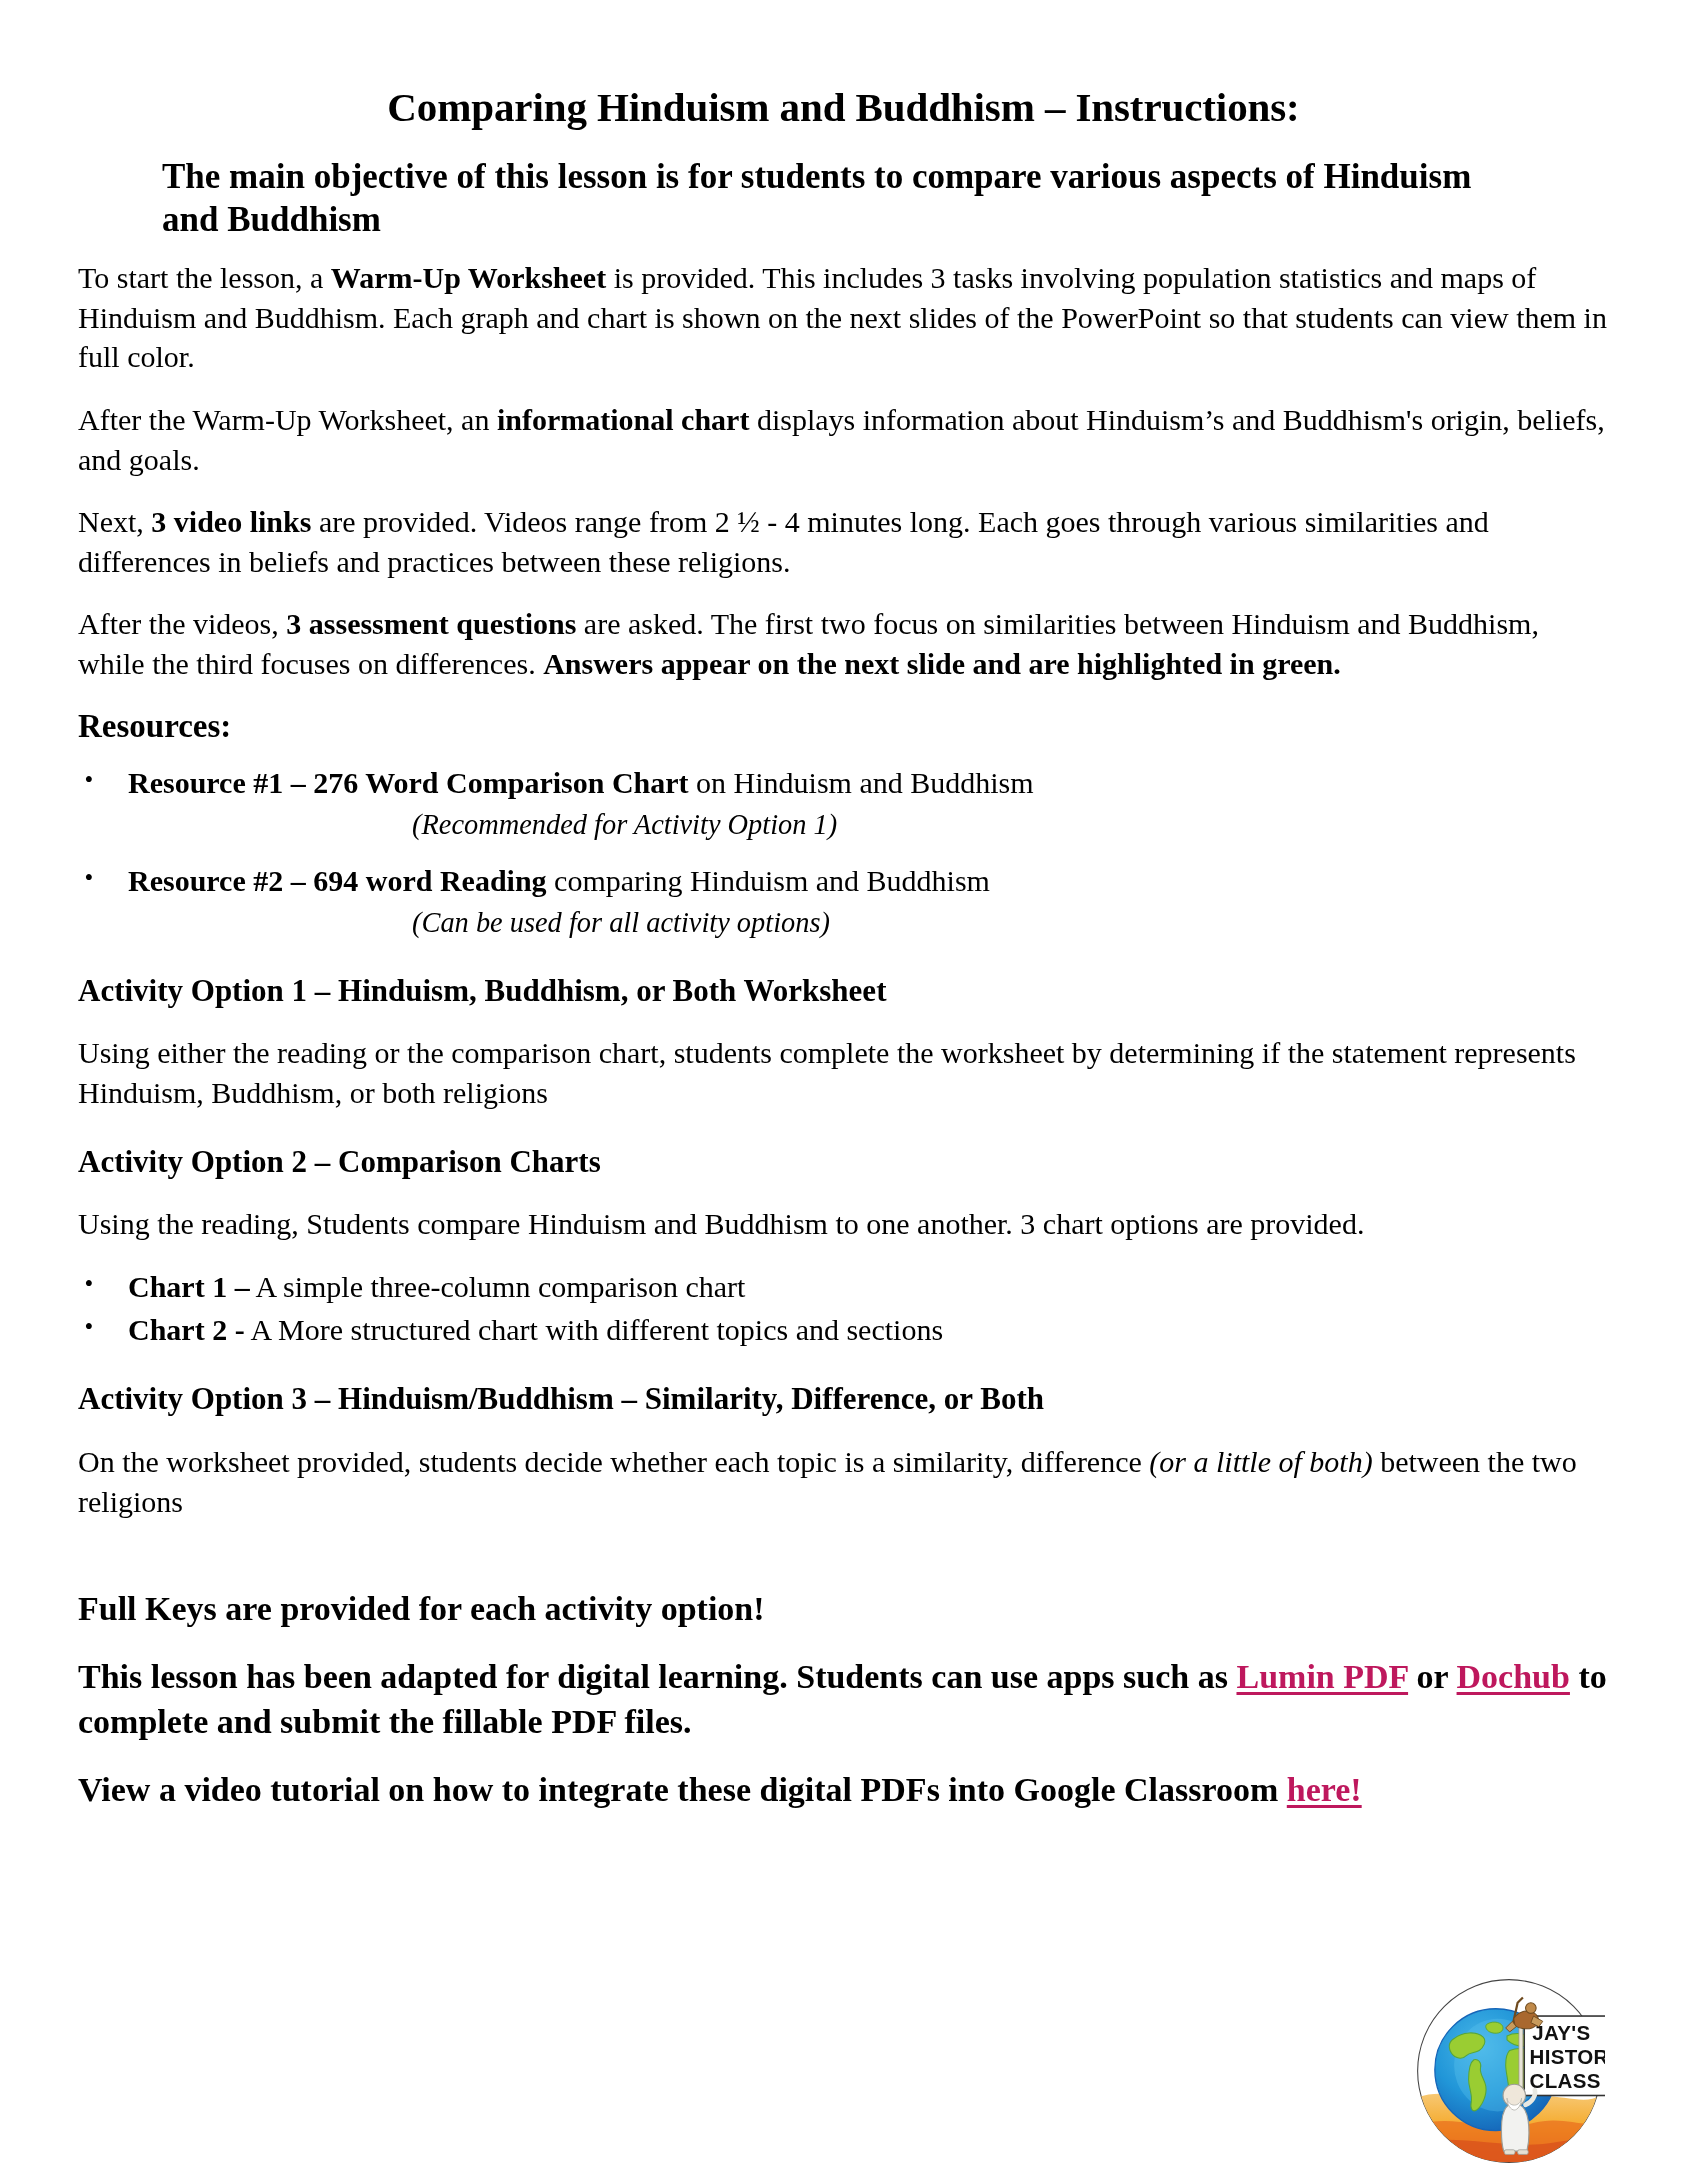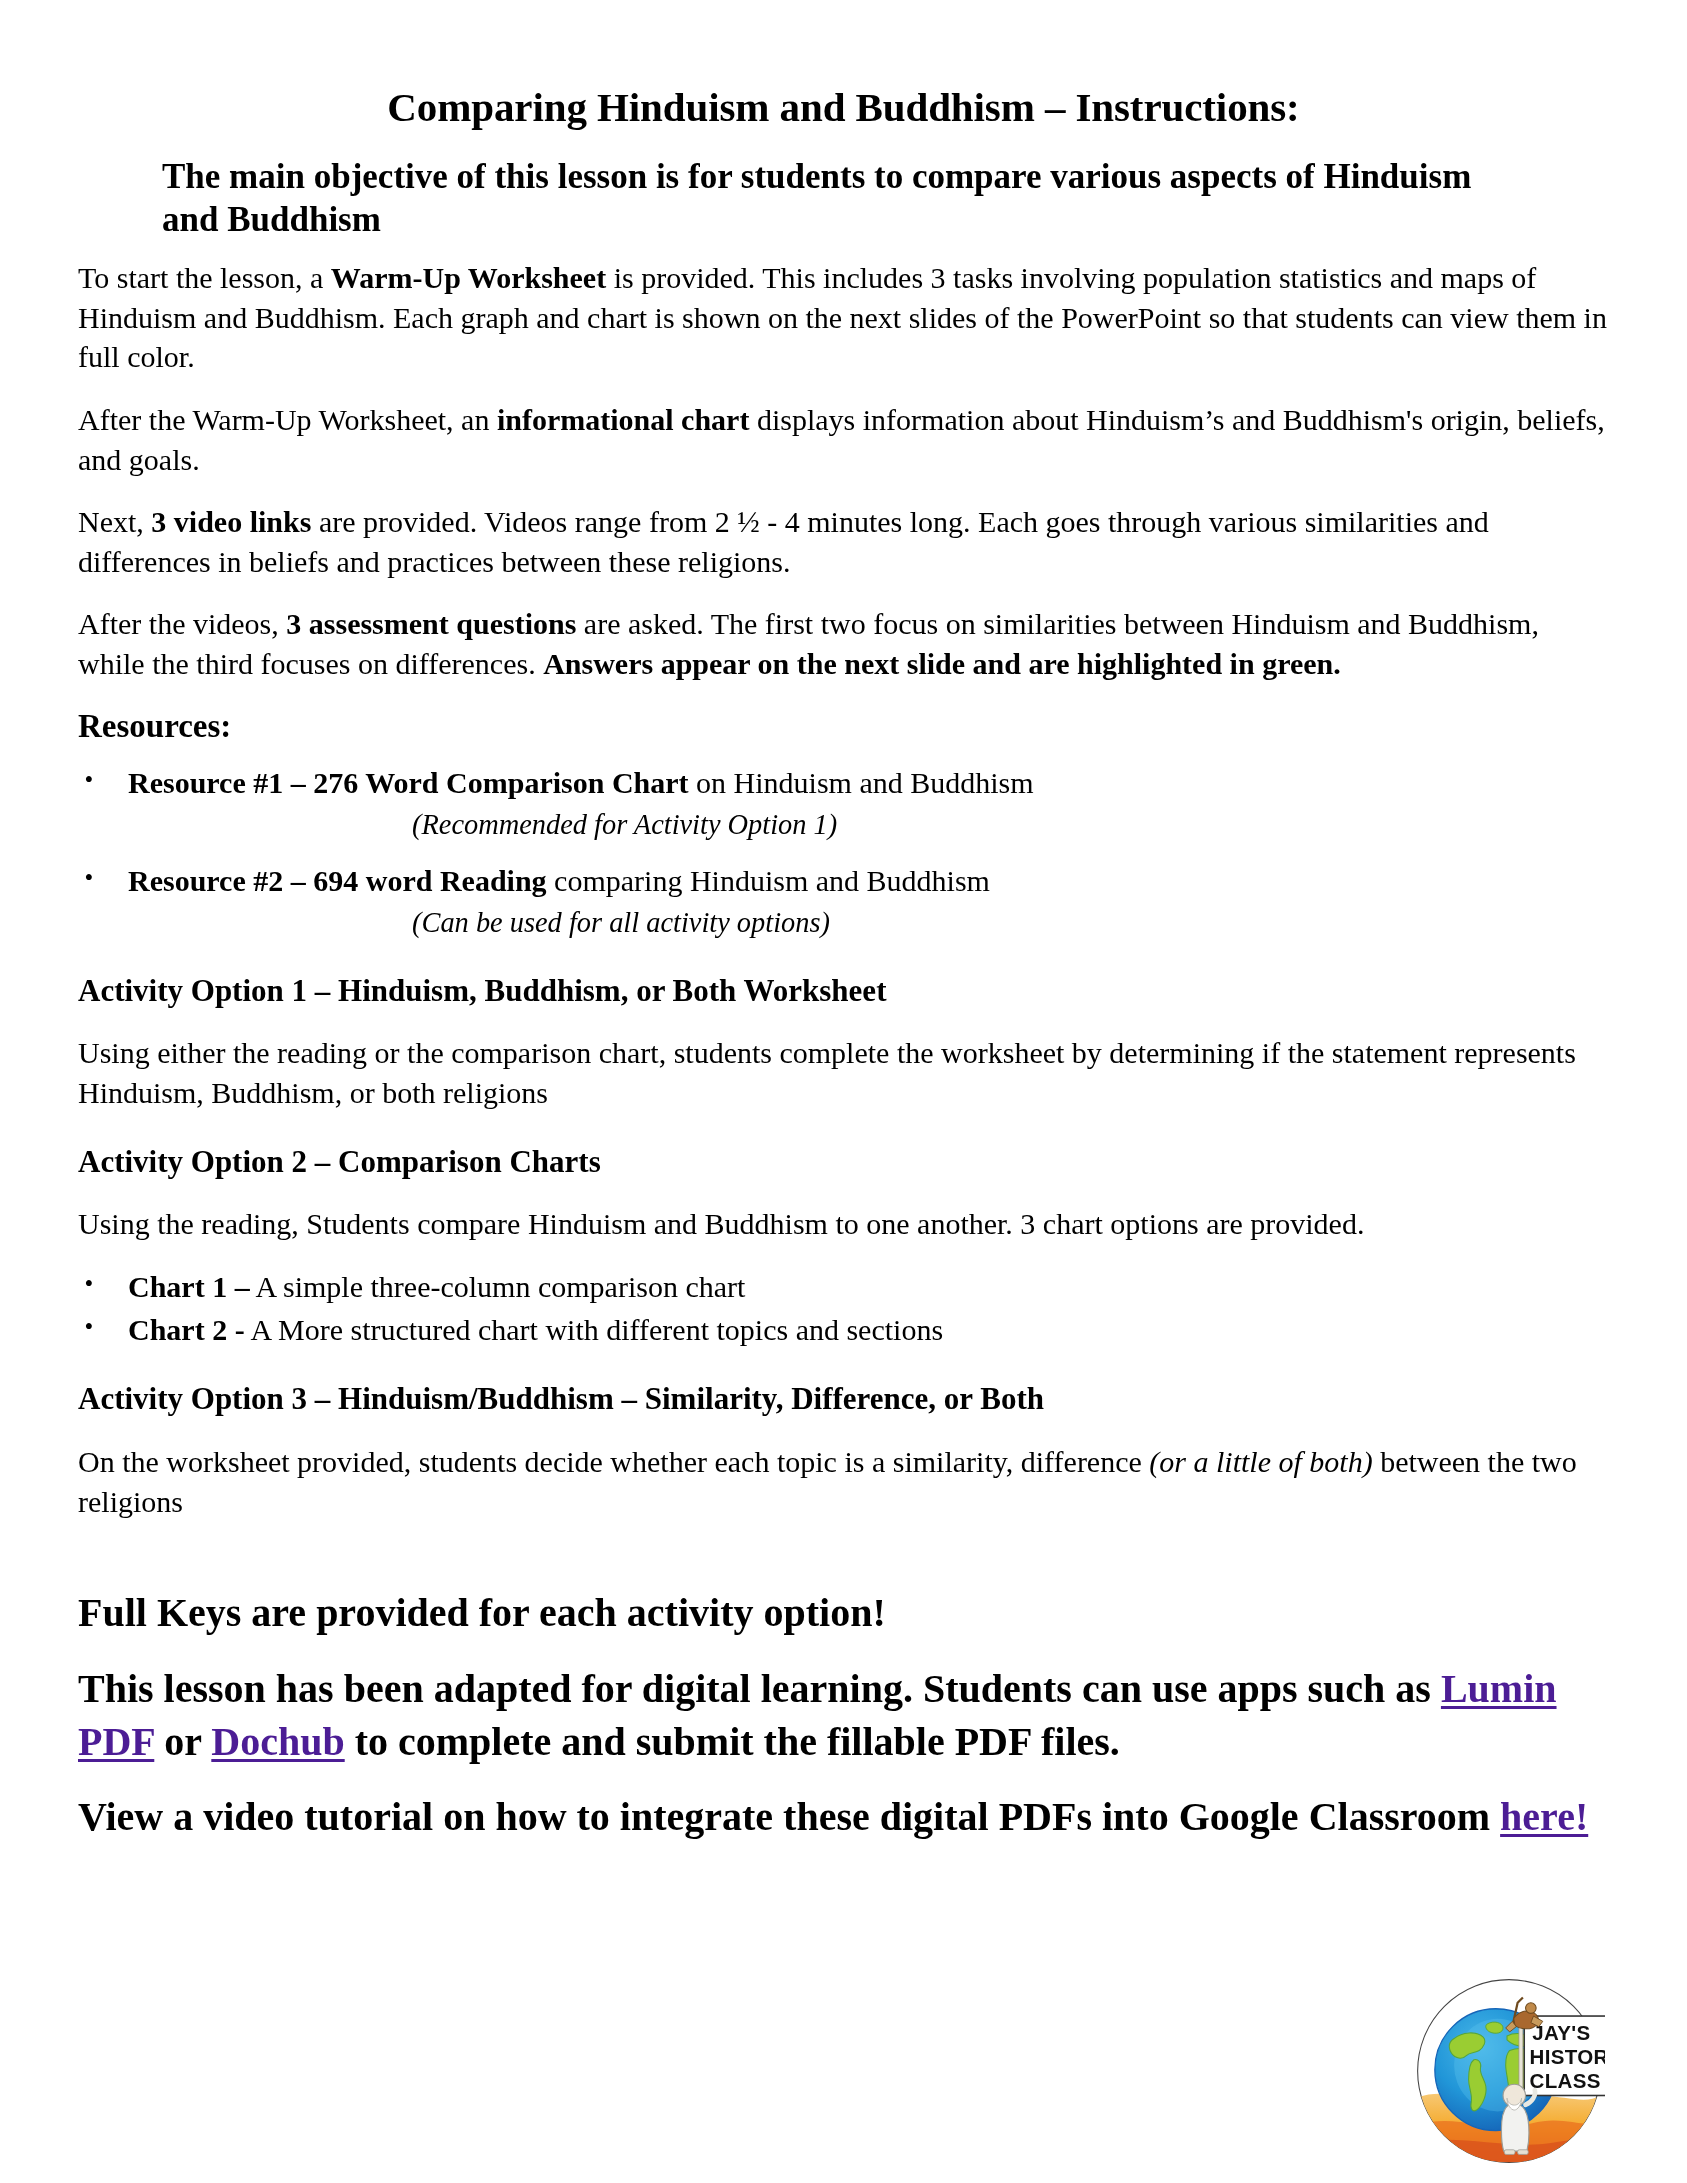--- a/index.html
+++ b/index.html
@@ -63,21 +63,21 @@
   }
 
   
   p.body {
     font-size: 30px;
     line-height: 1.33;
     margin: 0 0 22.5px 0;
     text-align: left;
   }
   p.bold-body {
-    font-size: 40px;
+    font-size: 34px;
     line-height: 1.33;
     font-weight: bold;
     margin: 0 0 22.5px 0;
   }
   b, strong { font-weight: bold; }
   i, em { font-style: italic; }
 
   
   ul.bullets {
     list-style: none;
@@ -105,21 +105,21 @@
   .sub-italic {
     display: block;
     font-style: italic;
     font-size: 28.4px;
     line-height: 1.3;
     margin: 4px 0 17px 284px;
   }
 
   
   a.doclink {
-    color: #4c1d95;
+    color: #be185d;
     text-decoration: underline;
     text-underline-offset: 4px;
     text-decoration-thickness: 2.6px;
     font-weight: bold;
   }
 
   
   .logo-wrap {
     position: absolute;
     left: 1413px;

